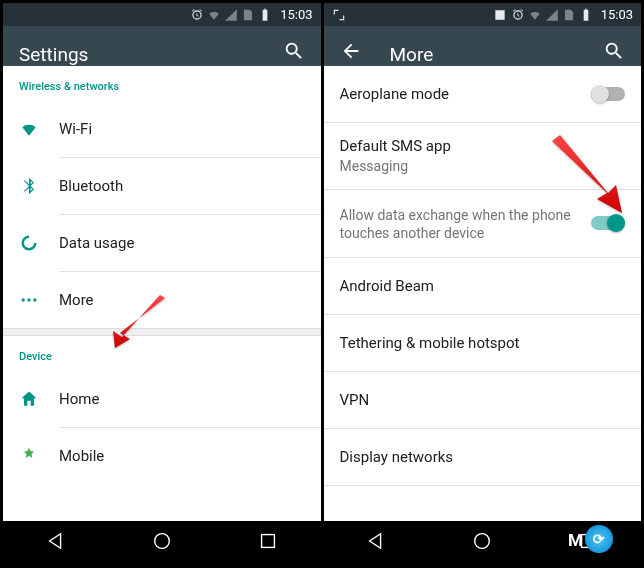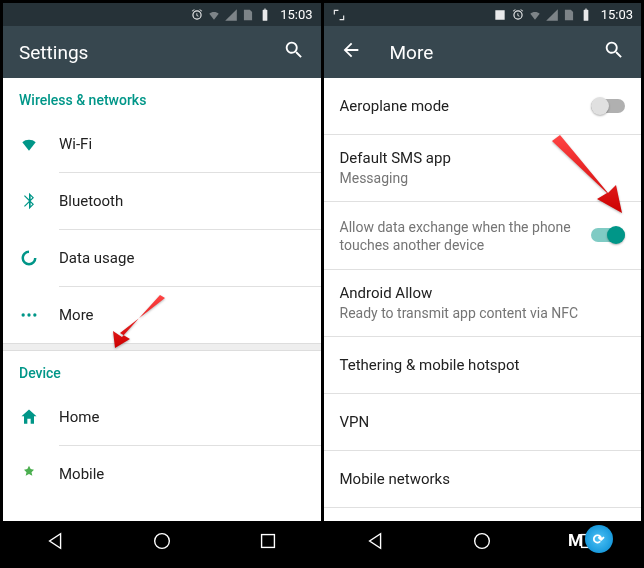--- a/index.html
+++ b/index.html
@@ -6,28 +6,28 @@
 body { background: #000; width: 644px; height: 568px; overflow: hidden; position: relative; }
 .container { display: flex; gap: 3px; padding: 3px; }
 .phone { width: 319px; height: 562px; background: #5eead4; position: relative; display: flex; flex-direction: column; overflow: hidden; }
 
 .statusbar { height: 23px; background: #263238; display: flex; align-items: center; justify-content: flex-end; padding: 0 8px; color: #fff; font-size: 12px; gap: 4px; }
 .statusbar .icons { display: flex; gap: 3px; align-items: center; }
 .statusbar svg { width: 14px; height: 14px; fill: #fff; opacity: 0.9; }
 .statusbar .dim { opacity: 0.4; }
 .statusbar .time { margin-left: 4px; font-size: 13px; }
 
-.appbar { height: 52px; background: #37474F; display: flex; align-items: center; padding: 0 16px; color: #fff; }
+.appbar { height: 40px; background: #37474F; display: flex; align-items: flex-end; padding: 0 16px; color: #fff; }
 .appbar .back { margin-right: 28px; }
 .appbar .title { font-size: 19px; font-weight: 400; flex: 1; }
 .appbar .search { margin-left: auto; }
 .appbar svg { width: 22px; height: 22px; fill: #fff; }
 
 .content { flex: 1; overflow-y: auto; background: #fff; }
-.section-header { color: #009688; font-size: 14px; font-weight: 500; padding: 14px 16px 8px; }
+.section-header { color: #009688; font-size: 11px; font-weight: 500; padding: 14px 16px 8px; }
 .divider-short { height: 1px; background: #e0e0e0; margin-left: 56px; }
 .divider-full { height: 1px; background: #e0e0e0; }
 .section-gap { height: 8px; background: #eee; border-top: 1px solid #ddd; border-bottom: 1px solid #ddd; }
 
 .row { display: flex; align-items: center; padding: 14px 16px; min-height: 56px; position: relative; }
 .row .icon-slot { width: 40px; display: flex; align-items: center; justify-content: flex-start; }
 .row .icon-slot svg { width: 20px; height: 20px; fill: #009688; }
 .row .display-icon svg { fill: #4CAF50; }
 .row .texts { flex: 1; display: flex; flex-direction: column; justify-content: flex-end; padding-right: 8px; }
 .row .label { font-size: 15px; color: #212121; }
@@ -249,43 +249,42 @@
     <div class="row">
       <div class="texts">
         <span class="sub">Allow data exchange when the phone touches another device</span>
       </div>
       <div class="switch on"></div>
     </div>
     <div class="divider-full"></div>
 
     <div class="row">
       <div class="texts">
-        <span class="label">Android Allow</span>
-        <span class="sub">Ready to transmit app content via NFC</span>
+        <span class="label">Android Beam</span>
       </div>
     </div>
     <div class="divider-full"></div>
 
     <div class="row">
       <div class="texts">
             <span class="label">Tethering &amp; mobile hotspot</span>
           </div>
     </div>
     <div class="divider-full"></div>
 
     <div class="row">
       <div class="texts">
             <span class="label">VPN</span>
           </div>
     </div>
     <div class="divider-full"></div>
 
     <div class="row">
       <div class="texts">
-            <span class="label">Mobile networks</span>
+            <span class="label">Display networks</span>
           </div>
     </div>
     <div class="divider-full"></div>
 
     <div class="row">
       
     </div>
   </div>
 
   <div class="navbar">

